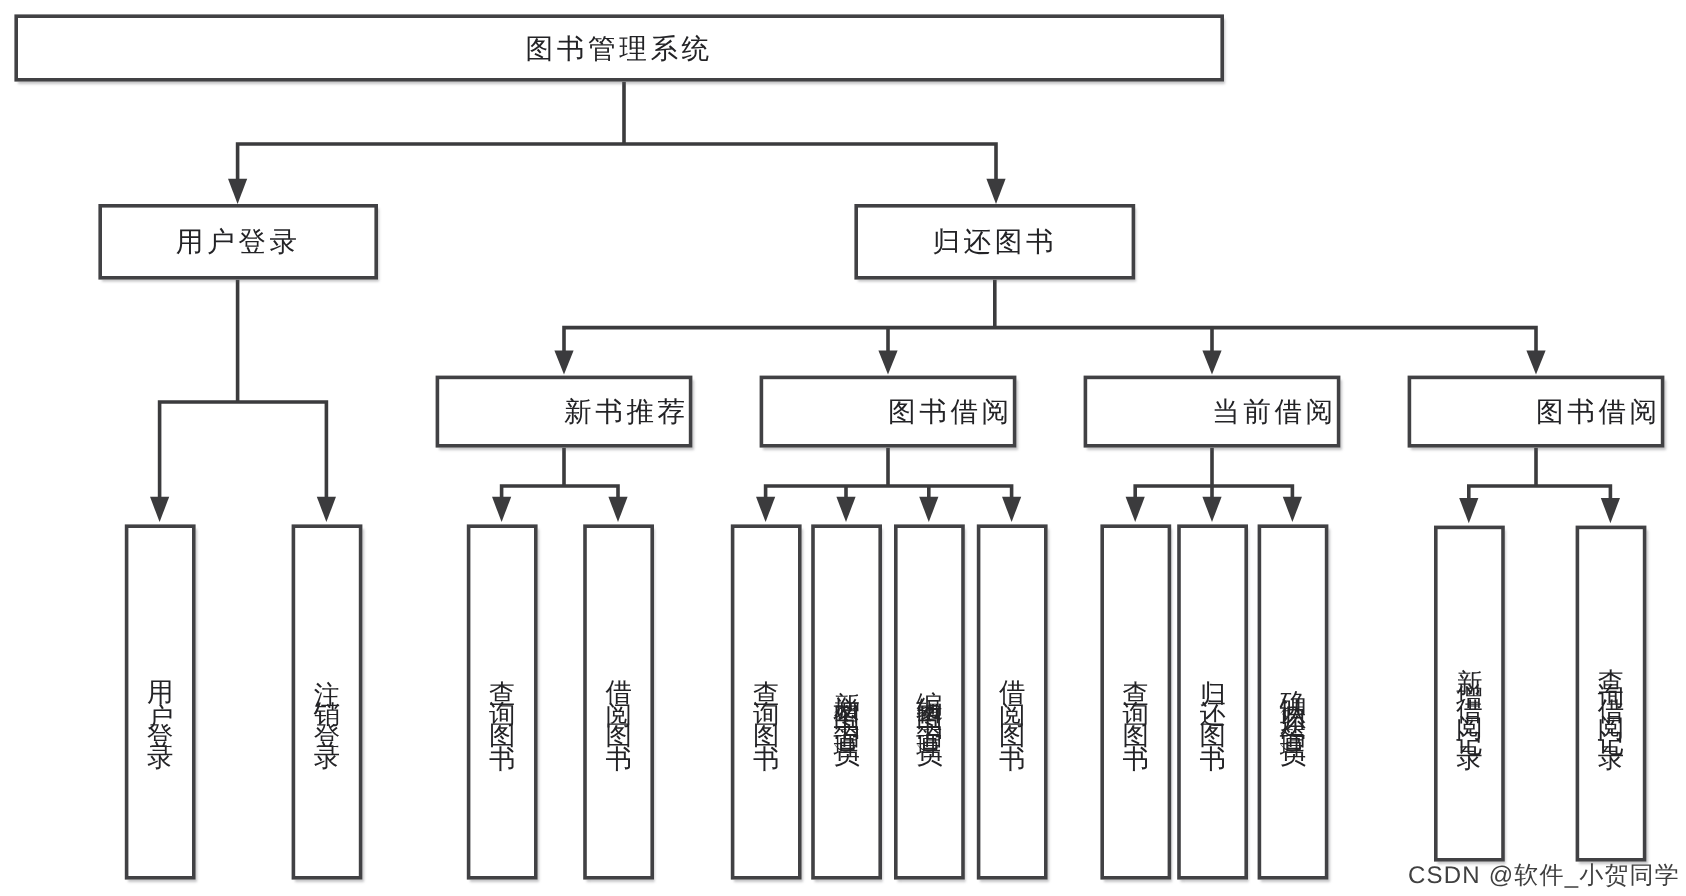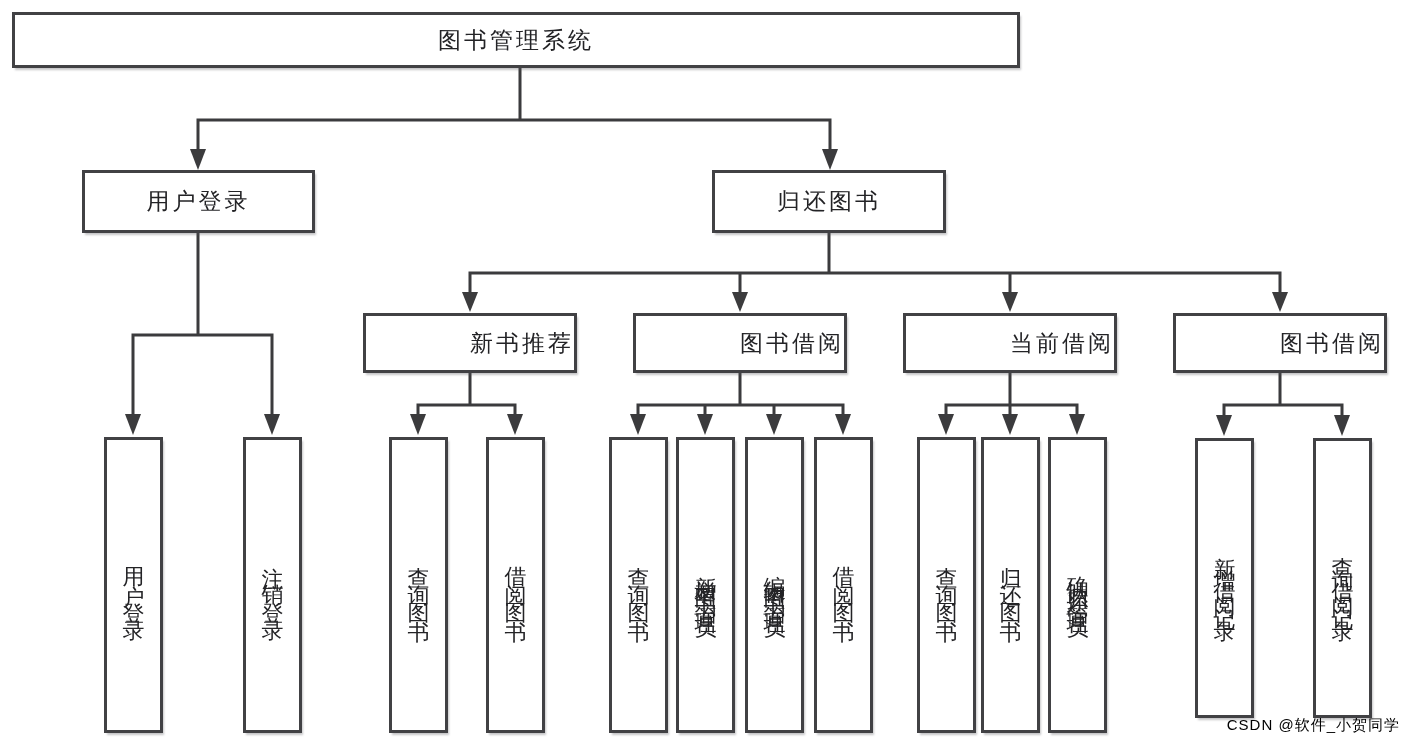--- a/index.html
+++ b/index.html
@@ -69,22 +69,22 @@
   .l-borrow-2     { left: 814px; }
   .l-query-3      { left: 917px; }
   .l-return-book  { left: 981px; }
   .l-confirm      { left: 1048px; }
   .l-add-record   { left: 1195px; }
   .l-query-record { left: 1313px; }
   .watermark {
     position: absolute;
     right: 5px;
     top: 716px;
-    font-size: 15px;
-    color: #000000;
+    font-size: 20px;
+    color: #404040;
     letter-spacing: 1px;
     white-space: nowrap;
   }
 </style>
 </head>
 <body>
 
 <div class="canvas">
 
   <svg class="connectors" viewBox="0 0 1405 747" xmlns="http://www.w3.org/2000/svg">

